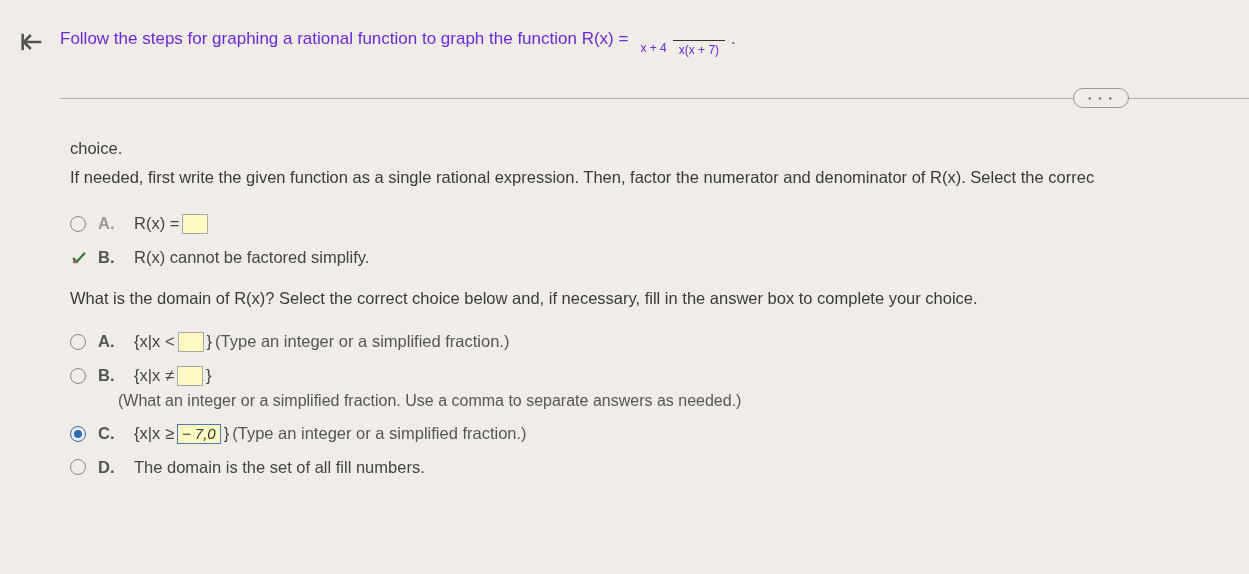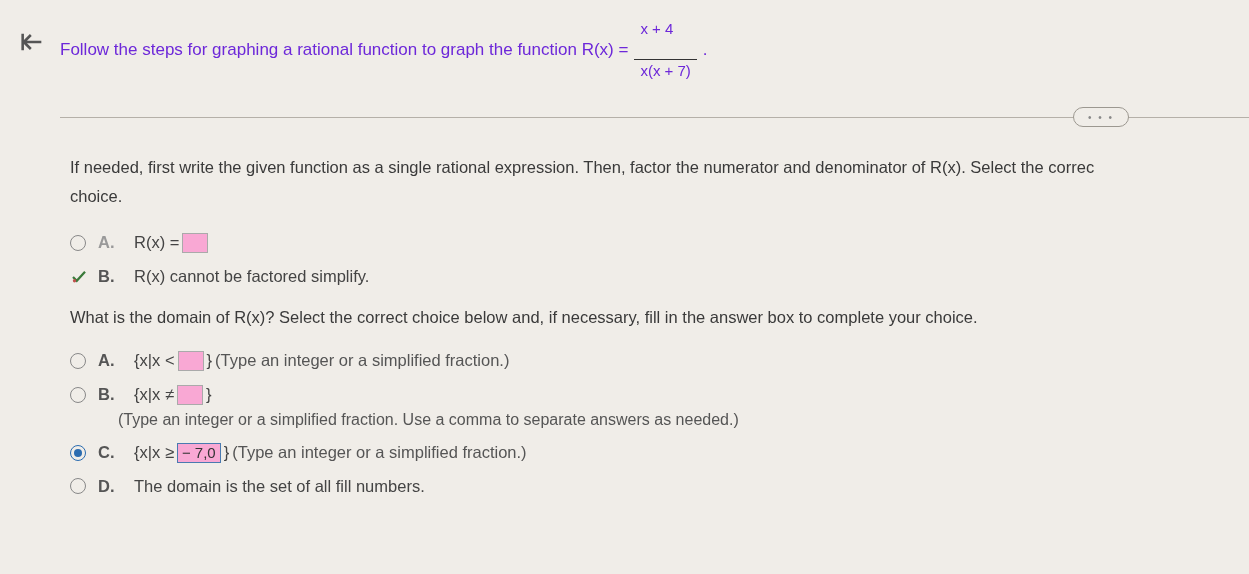--- a/index.html
+++ b/index.html
@@ -28,25 +28,24 @@
     .prompt-text {
       font-size: 17px;
       color: #6d28d9;
       display: flex;
       align-items: center;
       flex-wrap: wrap;
       gap: 2px;
     }
     .fraction {
       display: inline-flex;
-      flex-direction: column;
-      align-items: flex-start;
+      align-items: flex-end;
       vertical-align: middle;
       margin: 0 4px;
-      font-size: 15px;
+      font-size: 12px;
     }
     .fraction .num { padding: 0 6px 2px; }
     .fraction .den { border-top: 1.5px solid #333; padding: 2px 6px 0; margin-top: 20px; }
     .divider-row {
       position: relative;
       margin-top: 28px;
       height: 20px;
     }
     .hr-line {
       border: none;
@@ -105,22 +104,23 @@
       position: relative;
     }
     .check-icon svg { width: 18px; height: 18px; }
     .opt-letter { font-weight: bold; margin: 0 8px 0 4px; color: #555; width: 20px; }
     .opt-text { color: #444; display: flex; align-items: center; flex-wrap: wrap; gap: 3px; text-align: center; }
     .input-box {
       display: inline-block;
       min-width: 26px;
       height: 20px;
       border: 1px solid #aaa;
-      background: #f9a8d4;
+      background: #fef9c3;
       vertical-align: middle;
+      font-style: italic;
     }
     .input-box.filled {
       border: 1.5px solid #4a7ab0;
       padding: 0 4px;
       font-size: 15px;
       color: #333;
     }
     .hint { color: #555; }
     .sub-hint {
       margin-left: 48px;
@@ -150,22 +150,22 @@
     <span>.</span>
   </div>
 </div>
 
 <div class="divider-row">
   <hr class="hr-line">
   <div class="ellipsis-btn">• • •</div>
 </div>
 
 <div class="content">
+  <div class="instruction">choice.</div>
   <div class="instruction">If needed, first write the given function as a single rational expression. Then, factor the numerator and denominator of R(x). Select the correc</div>
-  <div class="instruction">choice.</div>
 
   <div class="choice-group">
     <div class="choice-row">
       <span class="radio"></span>
       <span class="opt-letter faded">A.</span>
       <span class="opt-text">
         <span>R(x) =</span>
         <span class="input-box"></span>
       </span>
     </div>
@@ -197,21 +197,21 @@
 
     <div class="choice-row">
       <span class="radio"></span>
       <span class="opt-letter">B.</span>
       <span class="opt-text">
         <span>{x|x ≠</span>
         <span class="input-box"></span>
         <span>}</span>
       </span>
     </div>
-    <div class="sub-hint">(Type an integer or a simplified fraction. Use a comma to separate answers as needed.)</div>
+    <div class="sub-hint">(What an integer or a simplified fraction. Use a comma to separate answers as needed.)</div>
 
     <div class="choice-row">
       <span class="radio selected"></span>
       <span class="opt-letter">C.</span>
       <span class="opt-text">
         <span>{x|x ≥</span>
         <span class="input-box filled">− 7,0</span>
         <span>}</span>
         <span class="hint">(Type an integer or a simplified fraction.)</span>
       </span>

